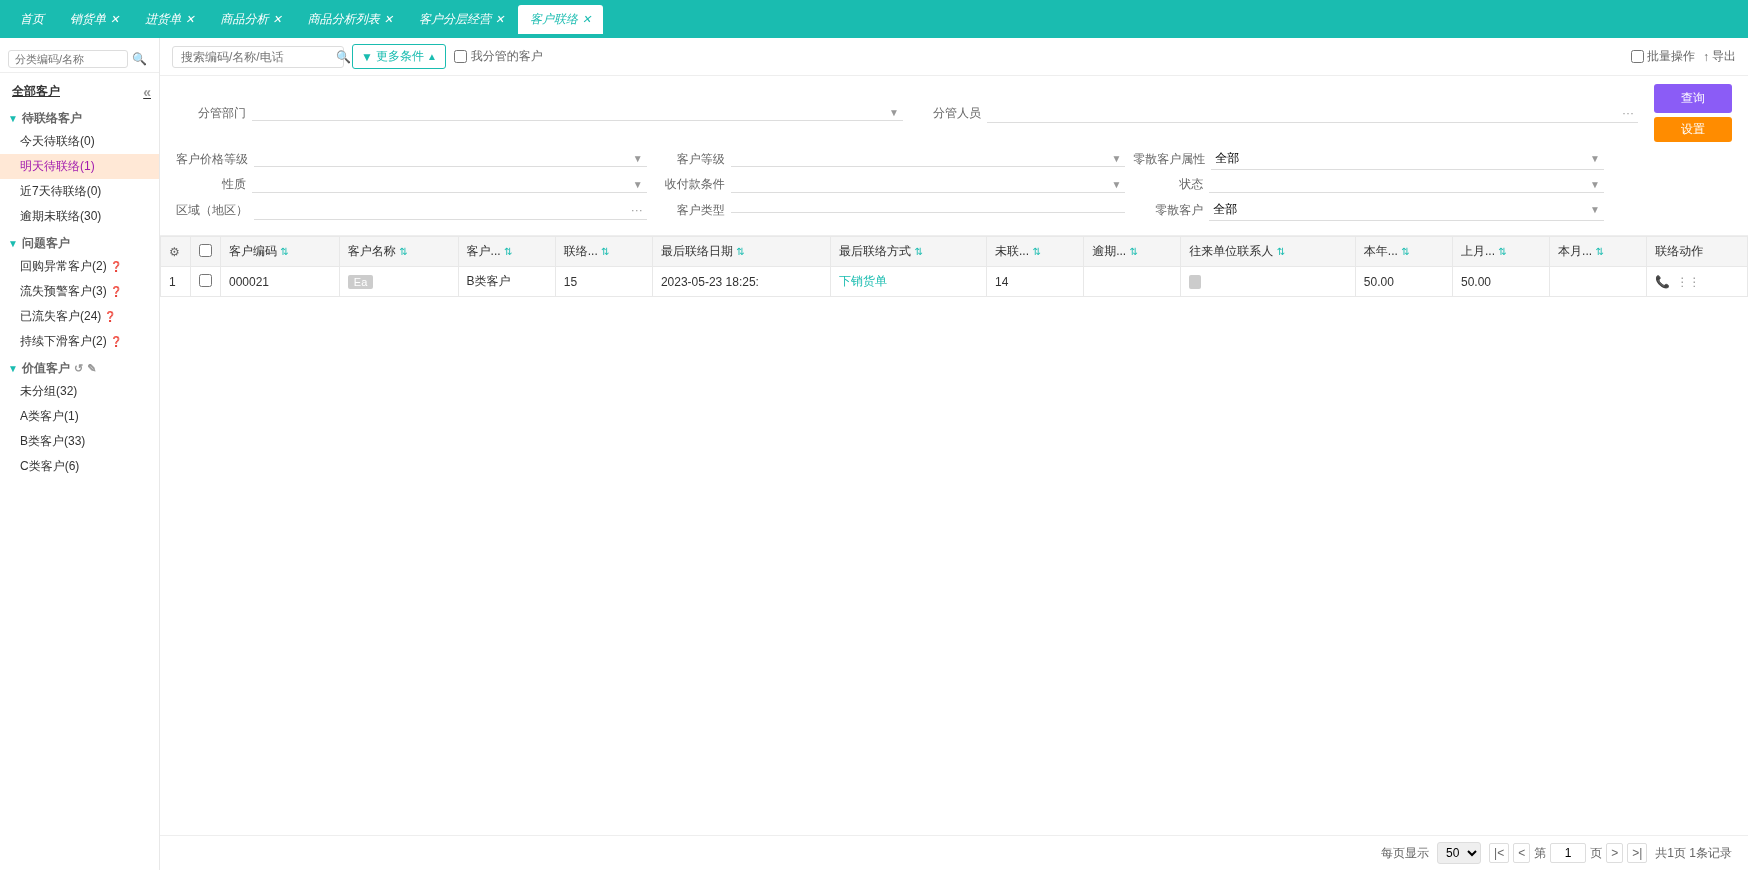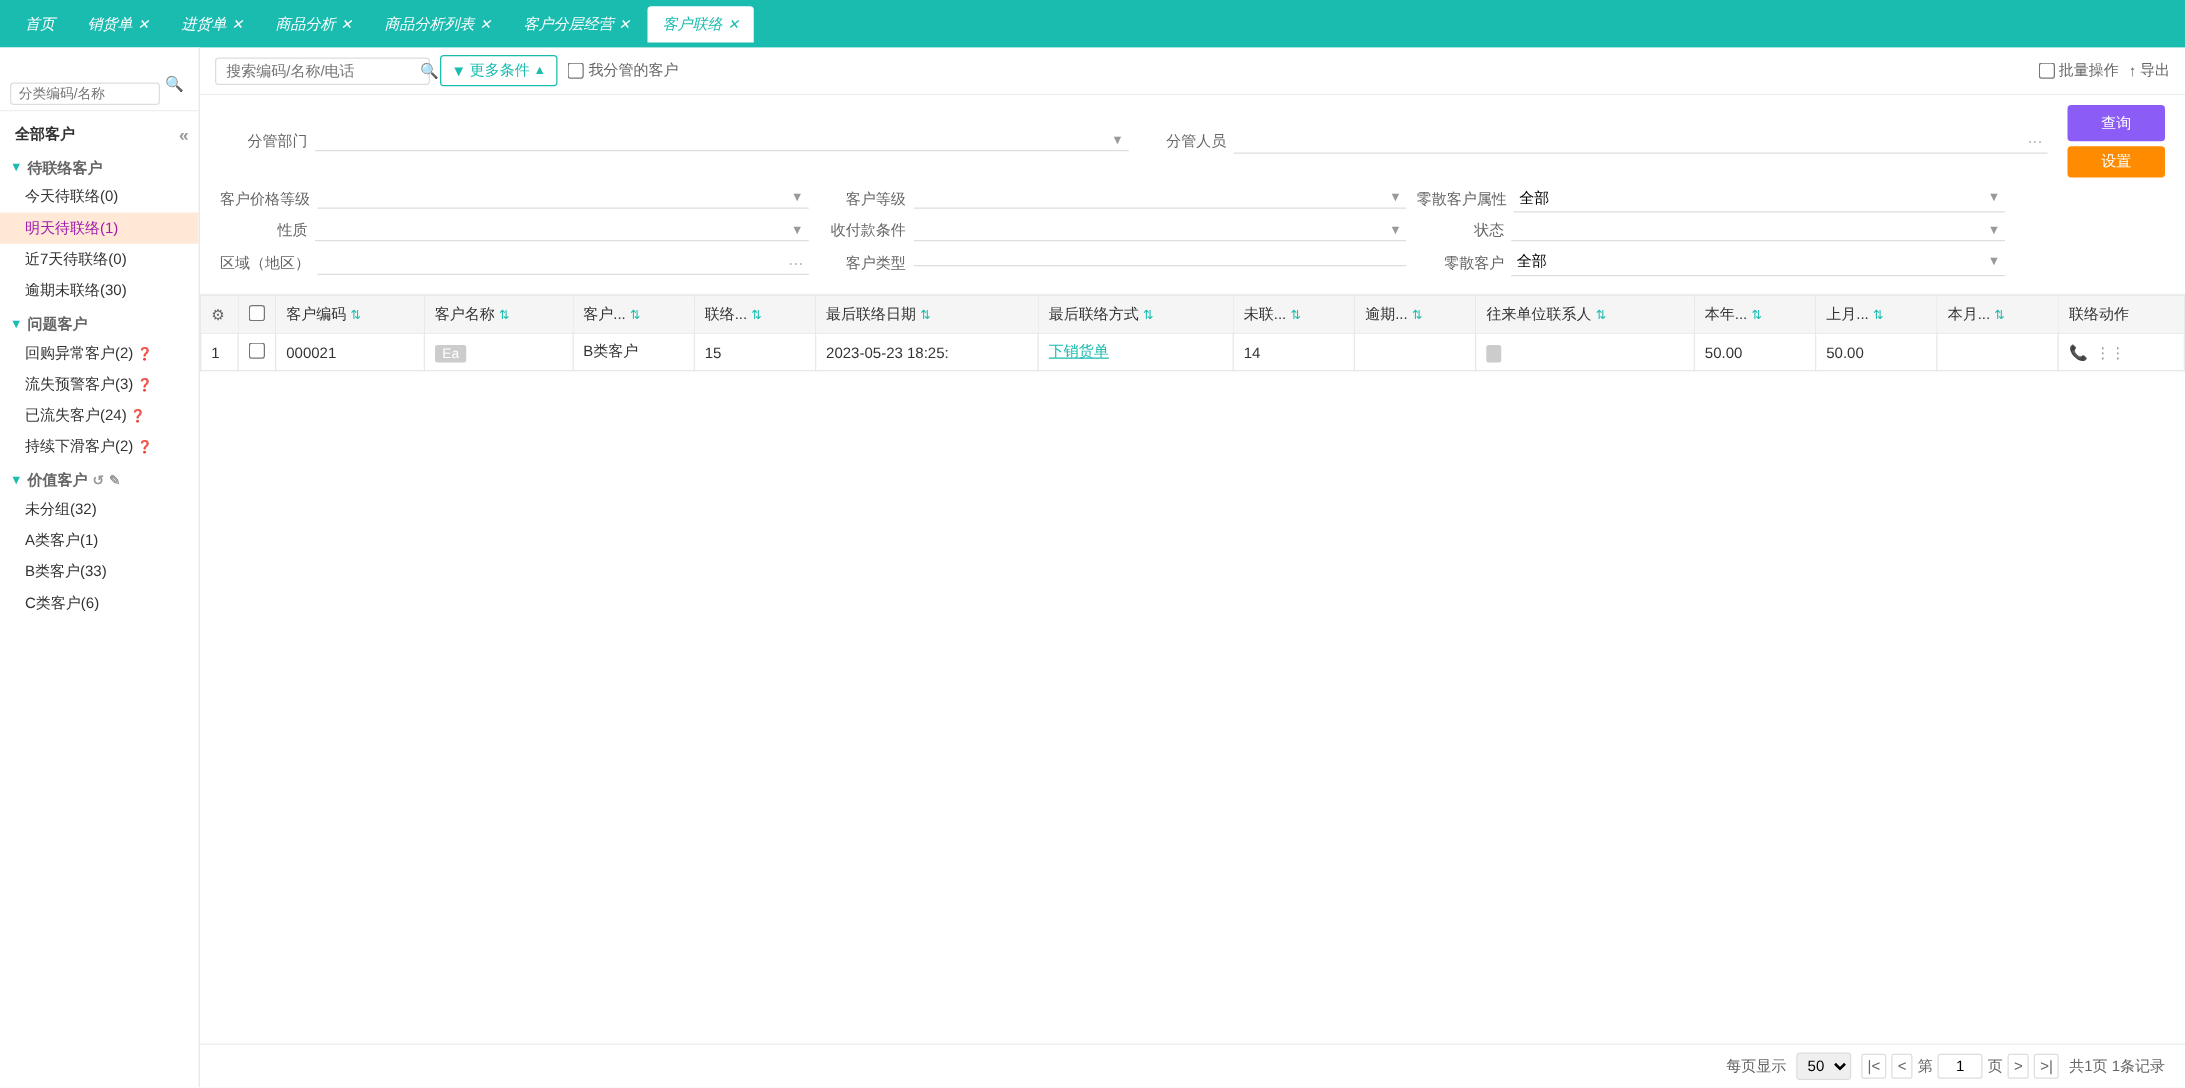--- a/index.html
+++ b/index.html
@@ -54,31 +54,31 @@
       border-bottom: 1px solid #eee;
       margin-bottom: 6px;
     }
     .sidebar-search input {
       border: 1px solid #ddd;
       border-radius: 3px;
       padding: 2px 6px;
       width: 120px;
       outline: none;
       font-size: 11px;
-      margin-top: 16px;
     }
     .sidebar-search .search-icon { color: #999; cursor: pointer; margin-left: 4px; }
     .sidebar-all {
       display: flex;
       align-items: center;
       justify-content: space-between;
       padding: 4px 8px 4px 12px;
       font-weight: bold;
       color: #333;
       cursor: pointer;
+      text-decoration: underline;
     }
     .sidebar-all .collapse-icon { color: #999; font-size: 14px; }
     .sidebar-section-title {
       display: flex;
       align-items: center;
       gap: 4px;
       padding: 6px 8px 2px 8px;
       color: #666;
       font-weight: bold;
     }
@@ -215,21 +215,21 @@
       top: 0;
       z-index: 1;
     }
     td {
       border: 1px solid #e8e8e8;
       padding: 6px 8px;
       color: #333;
       white-space: nowrap;
     }
     .col-sort { color: #1abcb0; font-size: 10px; cursor: pointer; }
-    .link-text { color: #1abcb0; cursor: pointer; text-decoration: underline; }
+    .link-text { color: #1abcb0; cursor: pointer; }
     .action-icons { display: flex; gap: 6px; color: #999; }
     .action-icon { cursor: pointer; }
 
     
     .table-footer {
       background: #fff;
       border-top: 1px solid #eee;
       padding: 6px 16px;
       display: flex;
       align-items: center;

